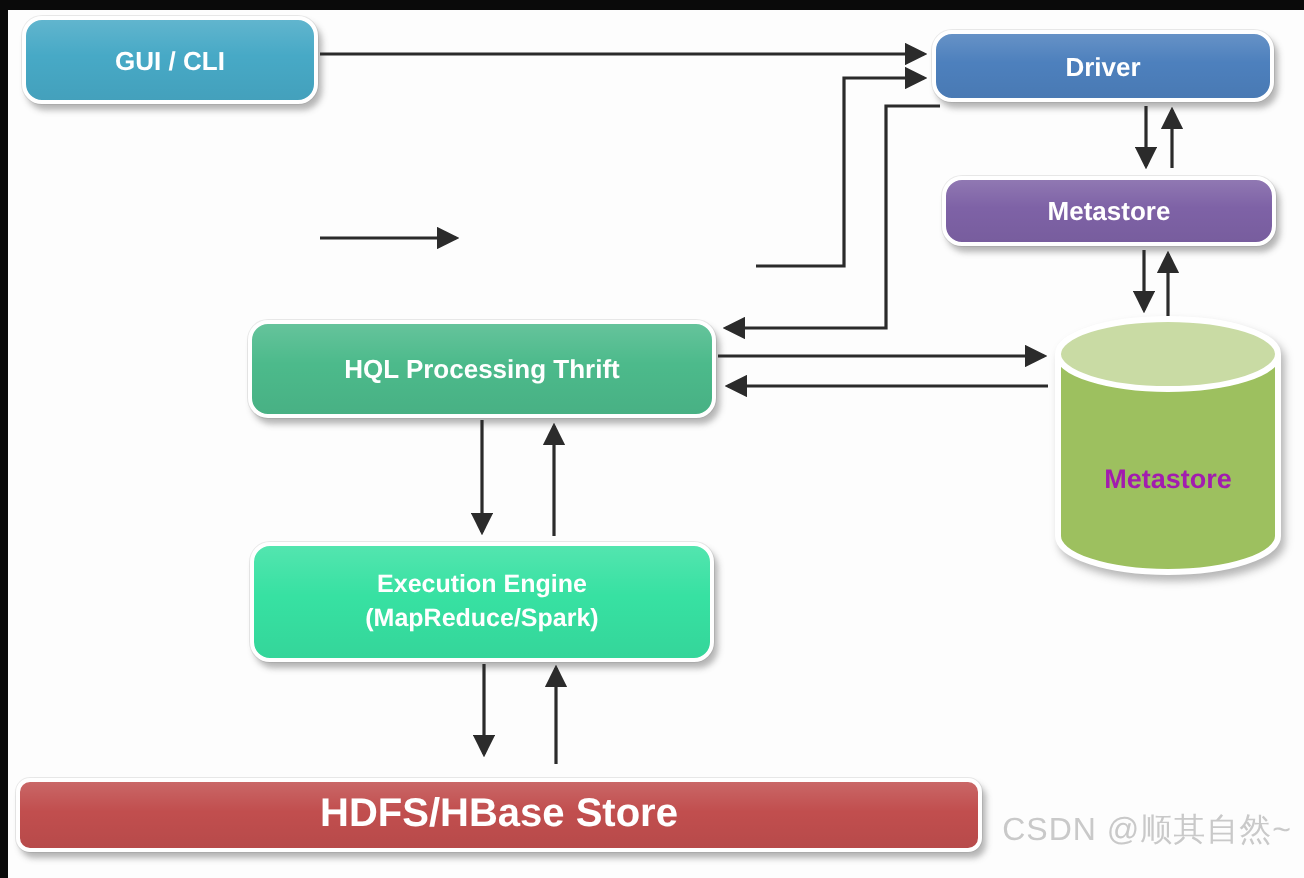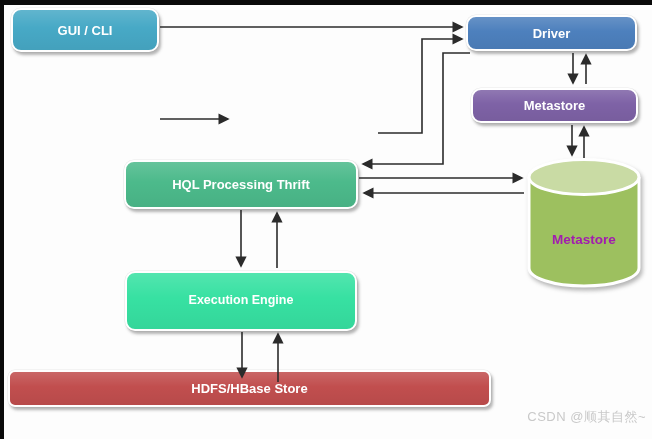--- a/index.html
+++ b/index.html
@@ -24,40 +24,40 @@
   .purple{background-color:var(--c-purple,#7e62a6);}
   .green{background-color:var(--c-green,#4cba8b);}
   .mint{background-color:var(--c-mint,#37e1a2);}
   .red{background-color:var(--c-red,#c14e4e);}
 
   #n-gui{left:11px;top:8px;width:148px;height:44px;}
   #n-jdbc{left:11px;top:98px;width:148px;height:45px;}
   #n-thrift{left:232px;top:98px;width:145px;height:45px;}
   #n-hql{left:124px;top:160px;width:234px;height:49px;}
   #n-exec{left:125px;top:271px;width:232px;height:60px;font-size:12.5px;line-height:1.4;}
-  #n-hdfs{left:8px;top:370px;width:483px;height:37px;border-radius:7px;font-size:13px;}
+  #n-hdfs{left:8px;top:389px;width:483px;height:37px;border-radius:7px;font-size:20px;}
   #n-driver{left:466px;top:15px;width:171px;height:36px;}
   #n-compiler{left:471px;top:88px;width:167px;height:35px;}
 
   #n-meta{
     position:absolute;left:526px;top:156px;width:116px;height:136px;z-index:2;
     filter:drop-shadow(2px 3px 2px rgba(90,90,90,.45));
   }
   #n-meta svg{display:block;}
   #n-meta .cyl-label{
     position:absolute;left:0;top:76px;width:100%;text-align:center;
     color:#a21caf;font-weight:bold;font-size:13.5px;
   }
 
   .edges{position:absolute;left:0;top:0;width:652px;height:439px;z-index:3;pointer-events:none;}
   .edges polyline{fill:none;stroke:var(--c-connector,#2b2b2b);stroke-width:1.6;}
 
   .watermark{
     position:absolute;right:6px;bottom:13px;z-index:4;
-    font-size:13px;color:var(--c-watermark,#c9c9c9);letter-spacing:.5px;
+    font-size:16px;color:var(--c-watermark,#c9c9c9);letter-spacing:.5px;
   }
 </style>
 </head>
 <body>
 
 <div class="stage">
   <div class="bar-top"></div>
   <div class="bar-left"></div>
 
   <svg class="edges" width="652" height="439" viewBox="0 0 652 439">
@@ -83,20 +83,21 @@
   </svg>
 
   <div class="node teal" id="n-gui">
     <span>GUI / CLI</span>
   </div>
   <div class="node green" id="n-hql">
     <span>HQL Processing Thrift</span>
   </div>
   <div class="node mint" id="n-exec">
     <span>Execution Engine</span>
+    <span>(MapReduce/Spark)</span>
   </div>
   <div class="node red" id="n-hdfs">
     <span>HDFS/HBase Store</span>
   </div>
   <div class="node blue" id="n-driver">
     <span>Driver</span>
   </div>
   <div class="node purple" id="n-compiler">
     <span>Metastore</span>
   </div>

